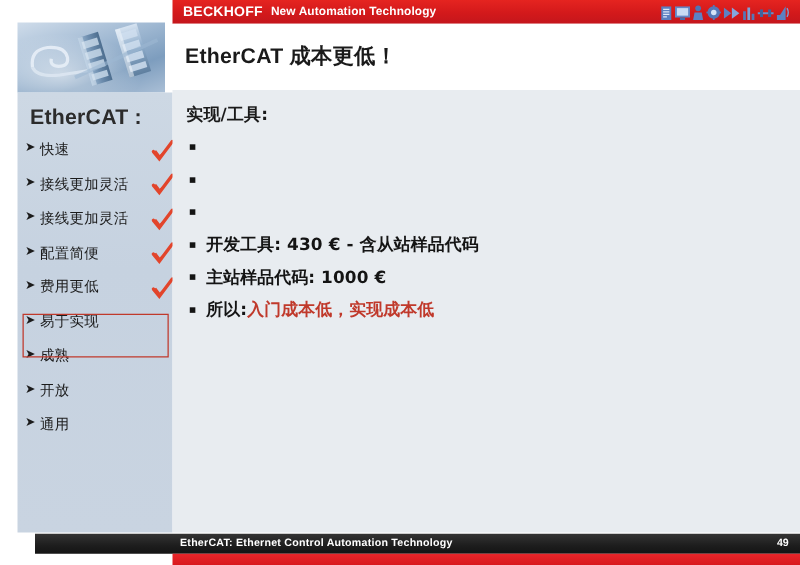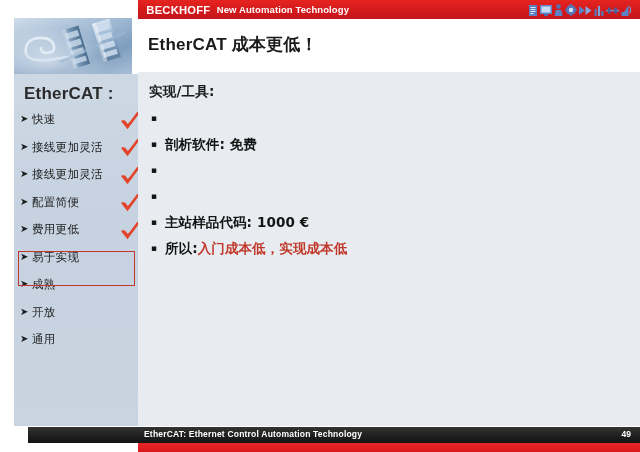--- a/index.html
+++ b/index.html
@@ -301,27 +301,27 @@
   </div>
 
   <div class="content">
     <div class="c-head">实现/工具:</div>
     <div class="bullets">
         <div class="bullet">
           <span class="b-mark">▪</span>
         </div>
         <div class="bullet">
           <span class="b-mark">▪</span>
-          <span class="b-text"><span>剖析软件: 免费</span></span>
-        </div>
-        <div class="bullet">
-          <span class="b-mark">▪</span>
-        </div>
-        <div class="bullet">
-          <span class="b-mark">▪</span>
+        </div>
+        <div class="bullet">
+          <span class="b-mark">▪</span>
+        </div>
+        <div class="bullet">
+          <span class="b-mark">▪</span>
+          <span class="b-text"><span>开发工具: 430 € - 含从站样品代码</span></span>
         </div>
         <div class="bullet">
           <span class="b-mark">▪</span>
           <span class="b-text"><span>主站样品代码: 1000 €</span></span>
         </div>
         <div class="bullet">
           <span class="b-mark">▪</span>
           <span class="b-text"><span>所以:</span><span class="accent">入门成本低，实现成本低</span></span>
         </div>
       </div>

